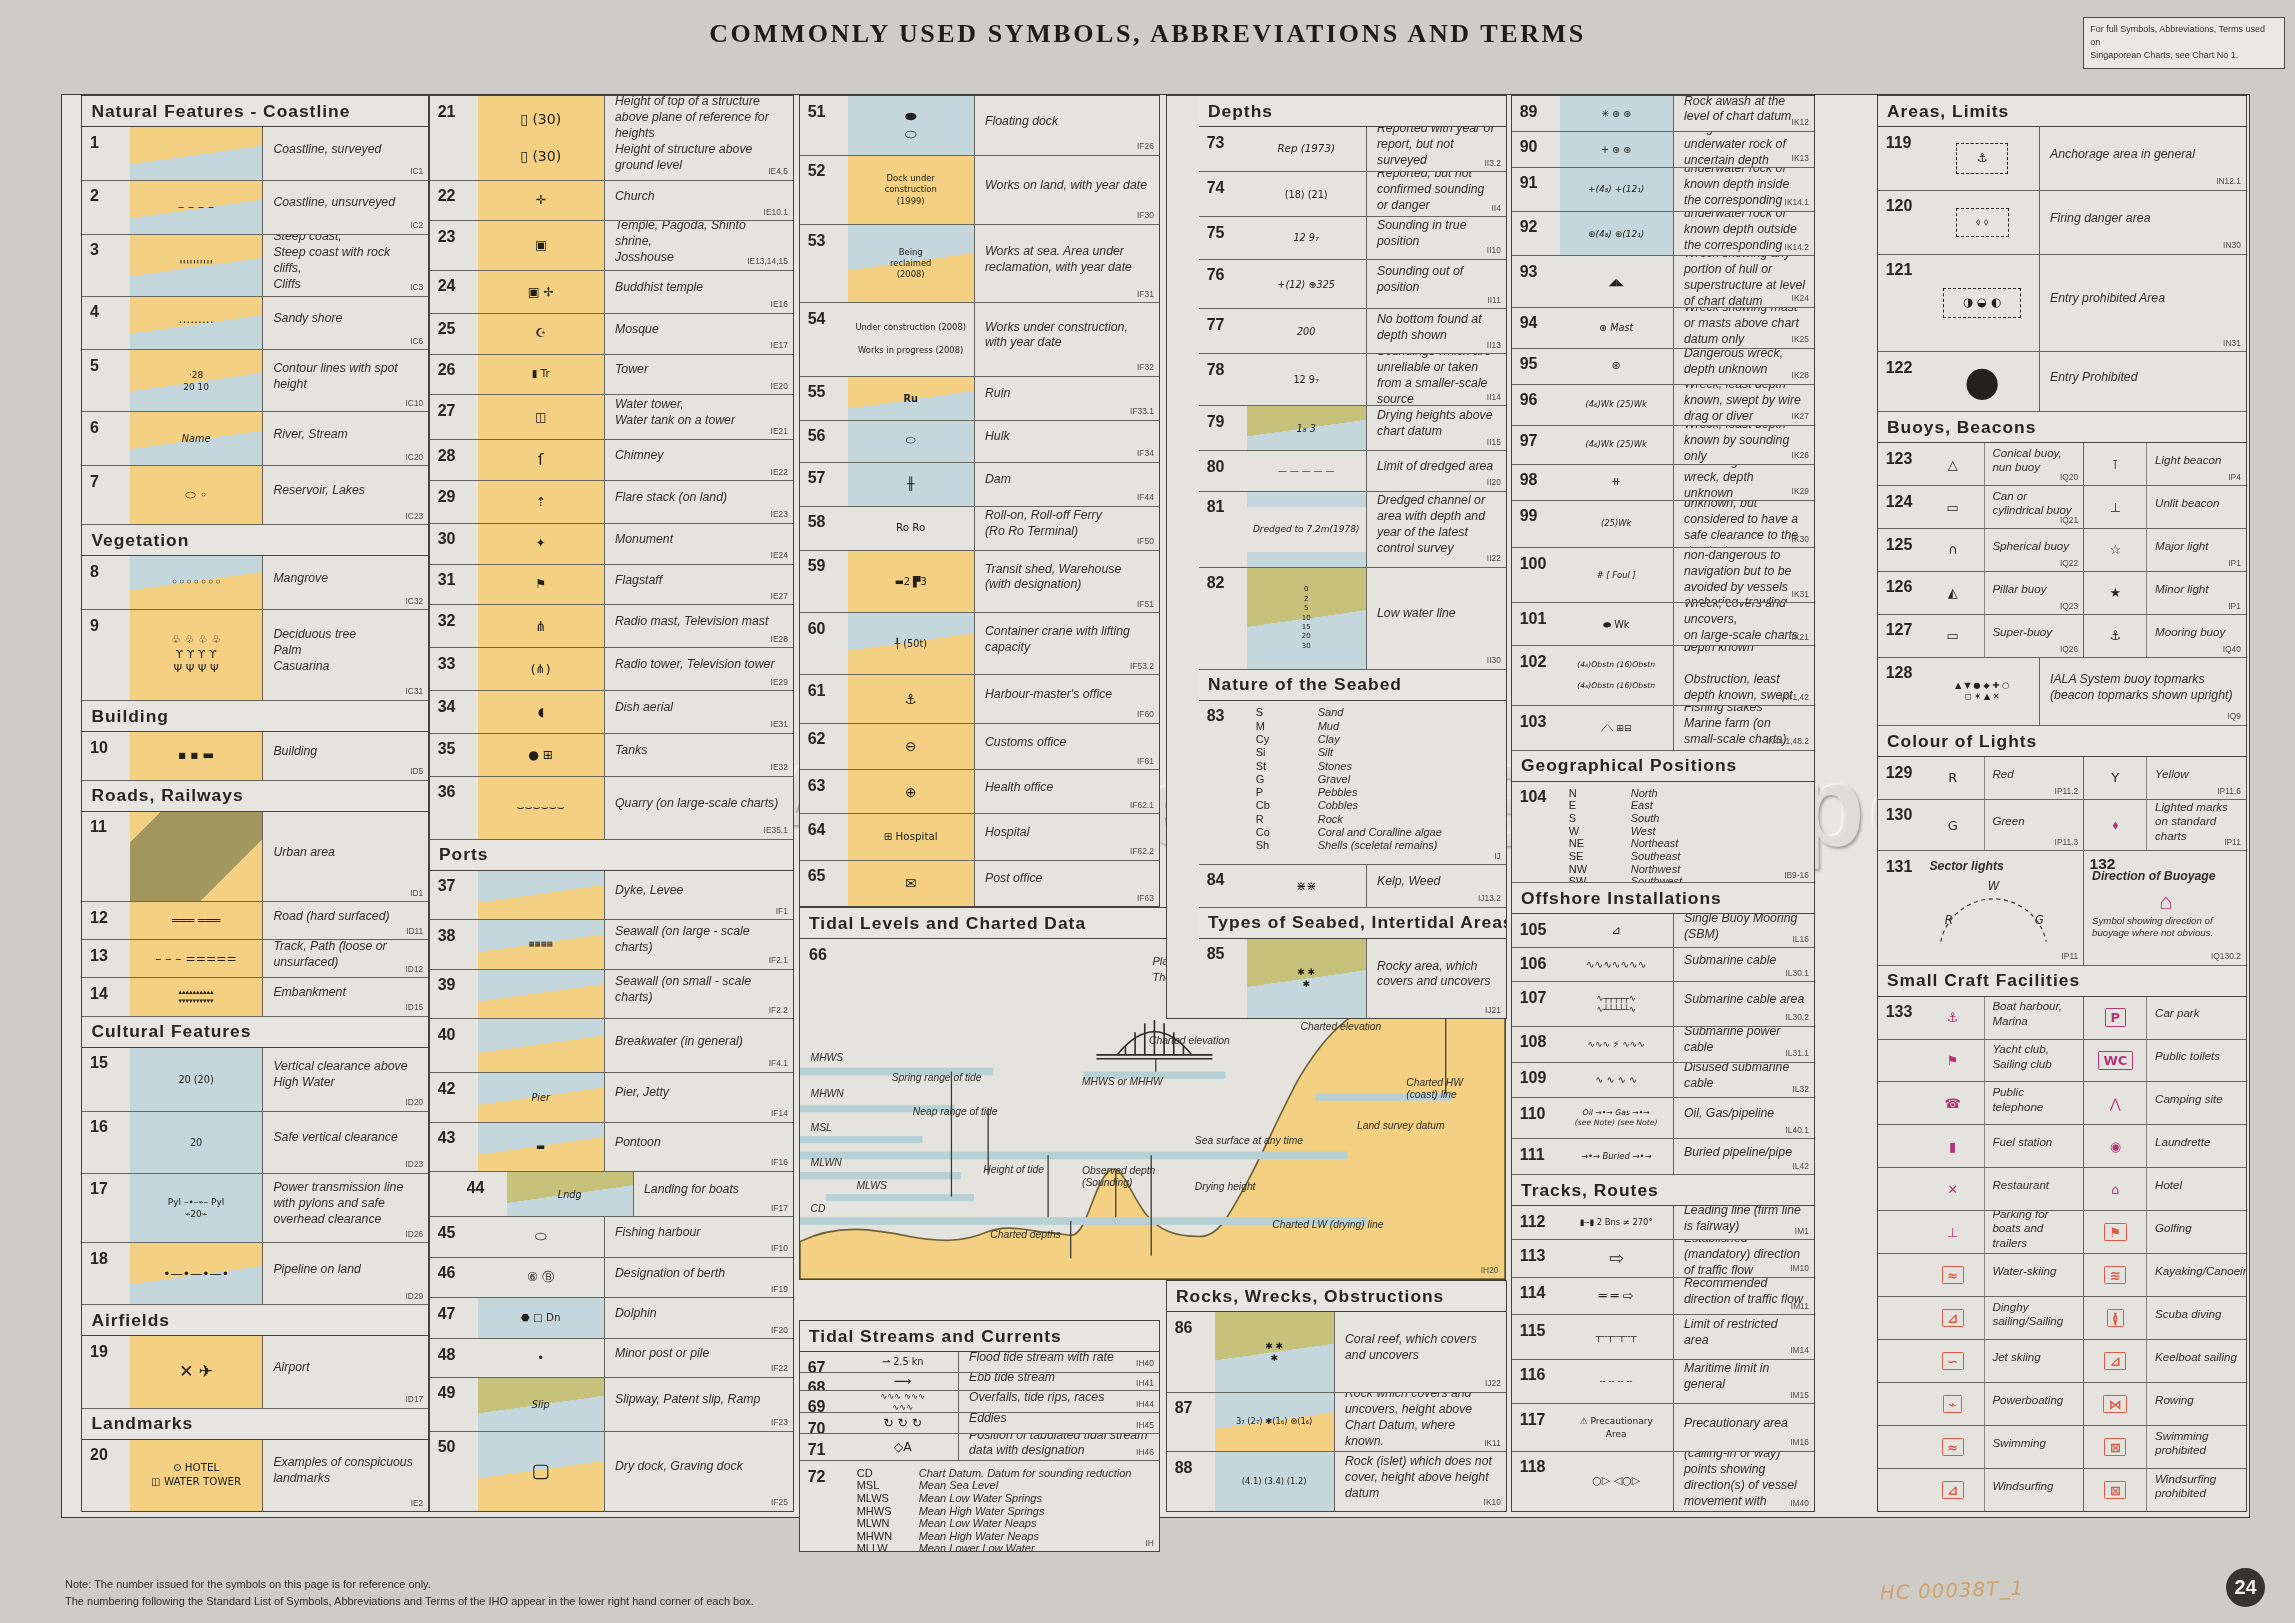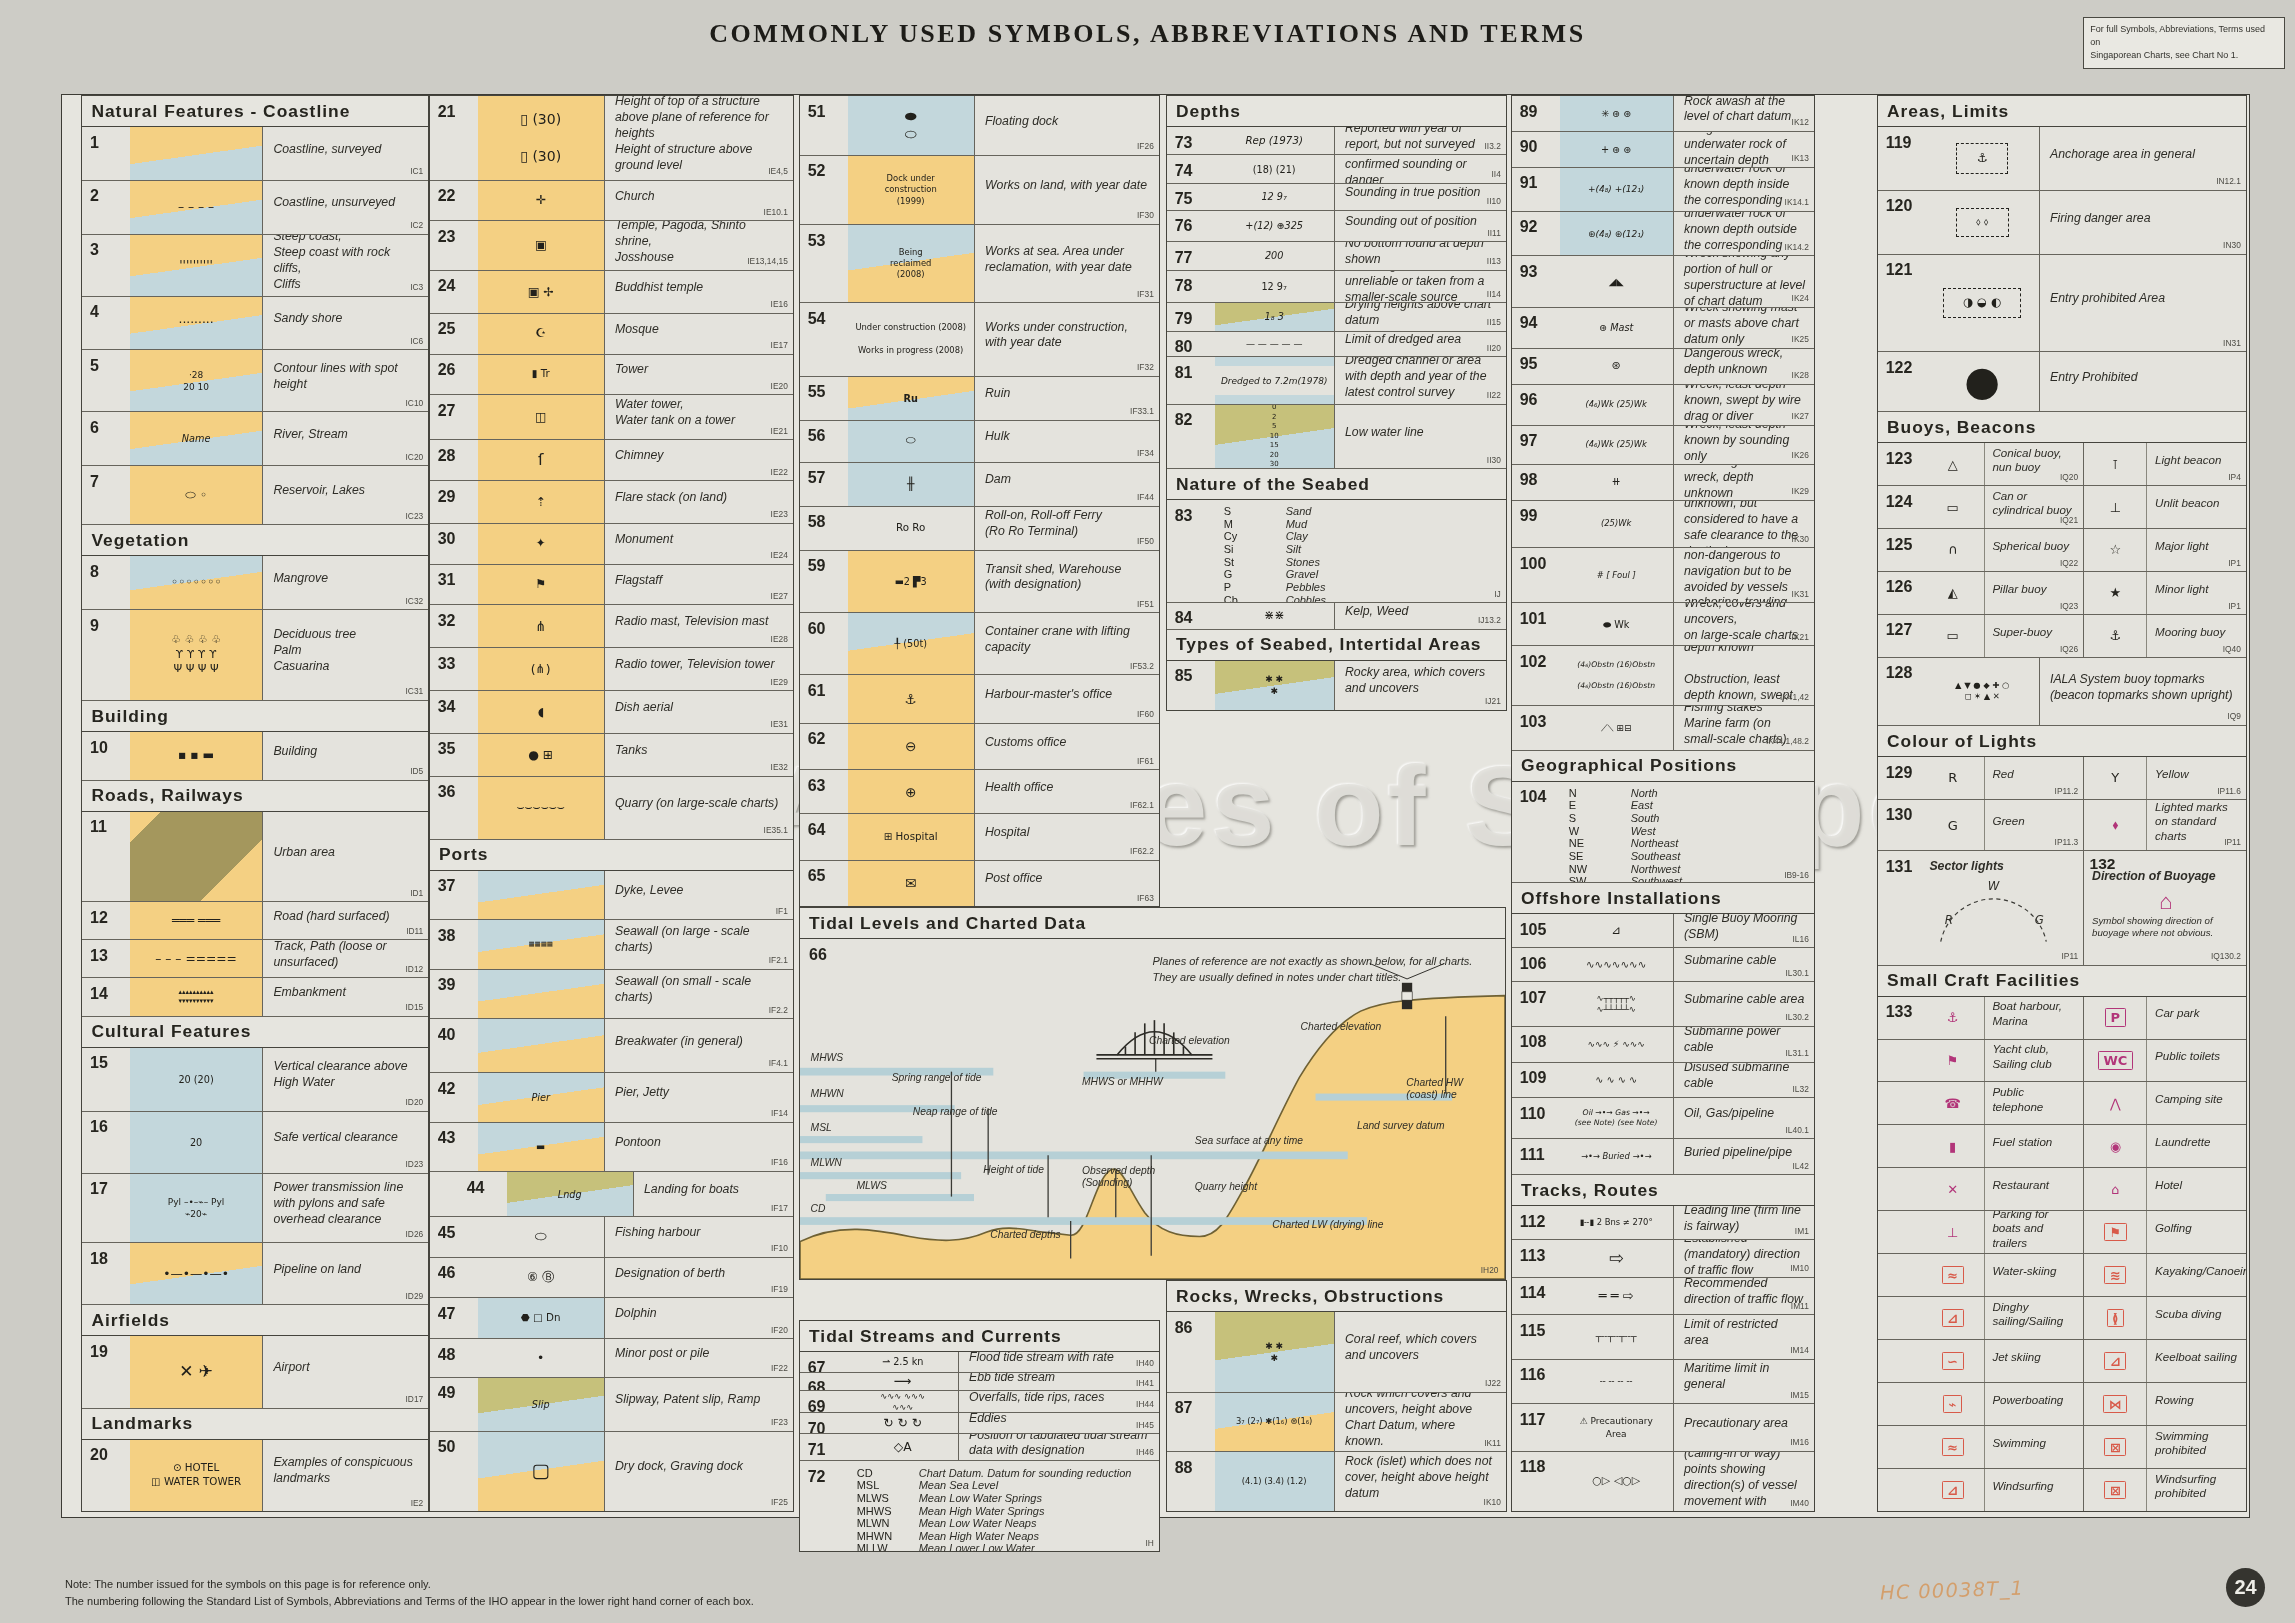--- a/index.html
+++ b/index.html
@@ -152,21 +152,21 @@
             <div class="dlabel" style="left: 26%; top: 68%;">Height of tide</div>
             <div class="dlabel" style="left: 40%; top: 70%;">Observed depth
 (Sounding)</div>
             <div class="dlabel" style="left: 27%; top: 87%;">Charted depths</div>
             <div class="dlabel" style="left: 49.5%; top: 30%;">Charted elevation</div>
             <div class="dlabel" style="left: 40%; top: 42%;">MHWS or MHHW</div>
             <div class="dlabel" style="left: 71%; top: 26%;">Charted elevation</div>
             <div class="dlabel" style="left: 86%; top: 44%;">Charted HW
 (coast) line</div>
             <div class="dlabel" style="left: 79%; top: 55%;">Land survey datum</div>
-            <div class="dlabel" style="left: 56%; top: 73%;">Quarry height</div>
+            <div class="dlabel" style="left: 56%; top: 73%;">Drying height</div>
             <div class="dlabel" style="left: 67%; top: 84%;">Charted LW (drying) line</div>
           </div>
         <div id="dcode">IH20</div>
       </div>
     </div>
   <div class="col" style="left: 19.4px; top: 0px; width: 348px; height: 1417px;">
         <div class="sec-h">Natural Features - Coastline</div>
         <div class="row" style="flex-grow: 1;">
           <div class="num">1</div>
           <div class="sym bg-yb" style="flex: 0 0 132px;"></div>
@@ -708,21 +708,21 @@
               <span class="tm">Mean High Water Neaps</span>
             </div>
             <div class="li">
               <span class="ab">MLLW</span>
               <span class="tm">Mean Lower Low Water</span>
             </div>
             <span class="code">IH</span>
           </div>
         </div>
       </div>
-      <div class="col" style="left: 1104px; top: 0px; width: 341px; height: 616px;">
+      <div class="col" style="left: 1104px; top: 0px; width: 341px; height: 924px; padding-left: 32px;">
         <div class="sec-h">Depths</div>
         <div class="row" style="flex-grow: 1;">
           <div class="num">73</div>
           <div class="sym bg-w" style="flex: 0 0 119px;">
             <span class="g it" style="font-size: 10.3px;">Rep (1973)</span>
           </div>
           <div class="lab"><span>Reported with year of report, but not surveyed</span><span class="code">II3.2</span></div>
         </div>
         <div class="row" style="flex-grow: 1;">
           <div class="num">74</div>

